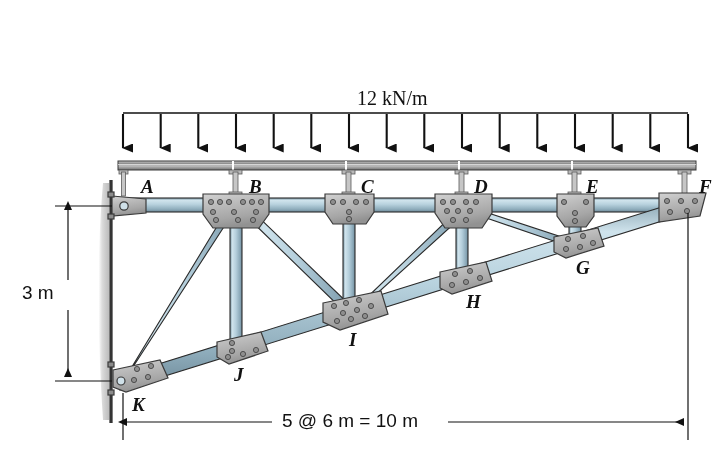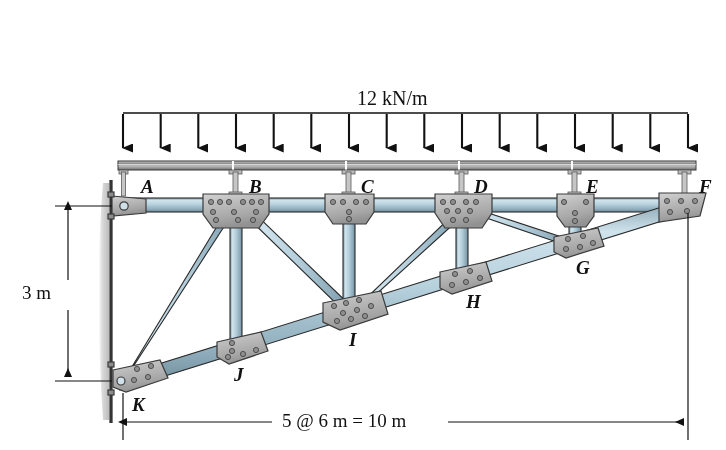--- a/index.html
+++ b/index.html
@@ -25,21 +25,21 @@
     font-family: "Liberation Serif", "DejaVu Serif", serif;
     font-style: italic;
     font-weight: 700;
     font-size: 19px;
     color: #111111;
     white-space: nowrap;
     line-height: 1;
   }
   .dimtext {
     position: absolute;
-    font-family: Liberation Serif, serif;
+    font-family: Liberation Sans, sans-serif;
     font-style: normal;
     font-weight: 400;
     font-size: 19px;
     color: #111111;
     white-space: nowrap;
     line-height: 1;
   }
   .loadtext {
     position: absolute;
     font-family: "Liberation Serif", "DejaVu Serif", serif;

